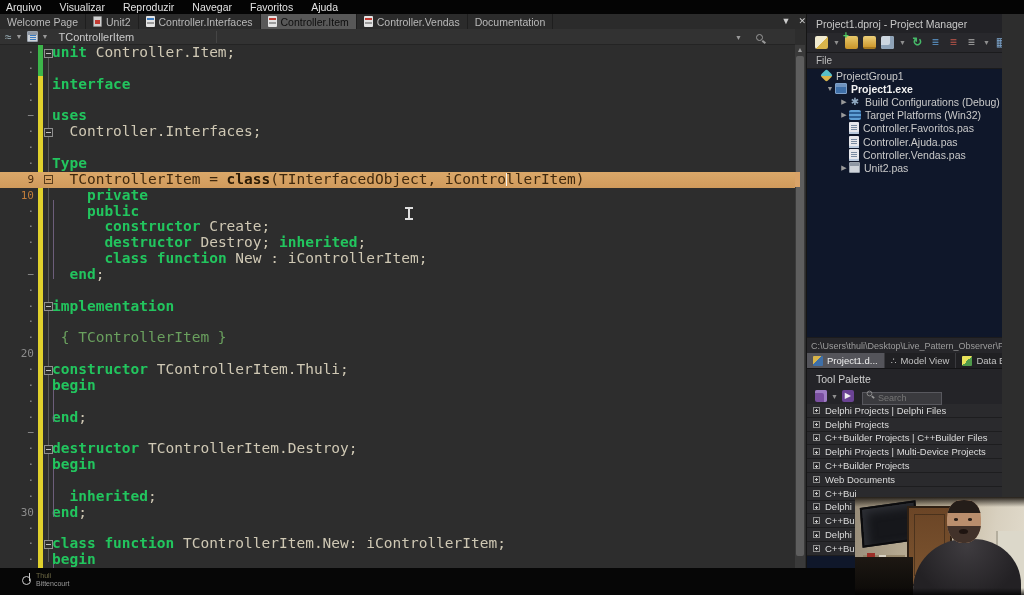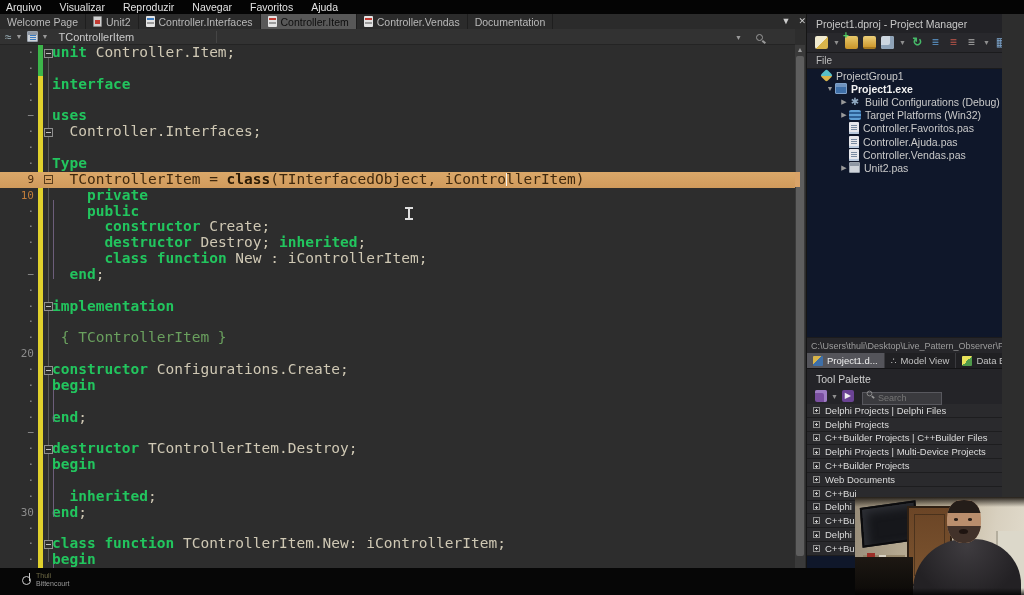--- a/index.html
+++ b/index.html
@@ -276,21 +276,21 @@
         <div class="codeline" data-name="code-line-11" style="top: 158.5px;"><span class="gnum" data-name="gutter-label">·</span><span class="ctext" data-name="code-text"><span class="kw">    public</span></span></div>
         <div class="codeline" data-name="code-line-12" style="top: 174.35px;"><span class="gnum" data-name="gutter-label">·</span><span class="ctext" data-name="code-text"><span class="id">      </span><span class="kw">constructor</span><span class="id"> Create;</span></span></div>
         <div class="codeline" data-name="code-line-13" style="top: 190.2px;"><span class="gnum" data-name="gutter-label">·</span><span class="ctext" data-name="code-text"><span class="id">      </span><span class="kw">destructor</span><span class="id"> Destroy; </span><span class="kw">inherited</span><span class="id">;</span></span></div>
         <div class="codeline" data-name="code-line-14" style="top: 206.05px;"><span class="gnum" data-name="gutter-label">·</span><span class="ctext" data-name="code-text"><span class="id">      </span><span class="kw">class function</span><span class="id"> New : iControllerItem;</span></span></div>
         <div class="codeline" data-name="code-line-15" style="top: 221.9px;"><span class="gnum" data-name="gutter-label">−</span><span class="ctext" data-name="code-text"><span class="id">  </span><span class="kw">end</span><span class="id">;</span></span></div>
         <div class="codeline" data-name="code-line-16" style="top: 237.75px;"><span class="gnum" data-name="gutter-label">·</span><span class="ctext" data-name="code-text"></span></div>
         <div class="codeline" data-name="code-line-17" style="top: 253.6px;"><span class="gnum" data-name="gutter-label">·</span><span class="foldbox" data-name="fold-collapse-icon" style="top: 3.5px;"></span><span class="ctext" data-name="code-text"><span class="kw">implementation</span></span></div>
         <div class="codeline" data-name="code-line-18" style="top: 269.45px;"><span class="gnum" data-name="gutter-label">·</span><span class="ctext" data-name="code-text"></span></div>
         <div class="codeline" data-name="code-line-19" style="top: 285.3px;"><span class="gnum" data-name="gutter-label">·</span><span class="ctext" data-name="code-text"><span class="cm"> { TControllerItem }</span></span></div>
         <div class="codeline" data-name="code-line-20" style="top: 301.15px;"><span class="gnum" data-name="gutter-label">20</span><span class="ctext" data-name="code-text"></span></div>
-        <div class="codeline" data-name="code-line-21" style="top: 317px;"><span class="gnum" data-name="gutter-label">·</span><span class="foldbox" data-name="fold-collapse-icon" style="top: 3.5px;"></span><span class="ctext" data-name="code-text"><span class="kw">constructor</span><span class="id"> Configurations.Create;</span></span></div>
+        <div class="codeline" data-name="code-line-21" style="top: 317px;"><span class="gnum" data-name="gutter-label">·</span><span class="foldbox" data-name="fold-collapse-icon" style="top: 3.5px;"></span><span class="ctext" data-name="code-text"><span class="kw">constructor</span><span class="id"> TControllerItem.Thuli;</span></span></div>
         <div class="codeline" data-name="code-line-22" style="top: 332.85px;"><span class="gnum" data-name="gutter-label">·</span><span class="ctext" data-name="code-text"><span class="kw">begin</span></span></div>
         <div class="codeline" data-name="code-line-23" style="top: 348.7px;"><span class="gnum" data-name="gutter-label">·</span><span class="ctext" data-name="code-text"></span></div>
         <div class="codeline" data-name="code-line-24" style="top: 364.55px;"><span class="gnum" data-name="gutter-label">·</span><span class="ctext" data-name="code-text"><span class="kw">end</span><span class="id">;</span></span></div>
         <div class="codeline" data-name="code-line-25" style="top: 380.4px;"><span class="gnum" data-name="gutter-label">−</span><span class="ctext" data-name="code-text"></span></div>
         <div class="codeline" data-name="code-line-26" style="top: 396.25px;"><span class="gnum" data-name="gutter-label">·</span><span class="foldbox" data-name="fold-collapse-icon" style="top: 3.5px;"></span><span class="ctext" data-name="code-text"><span class="kw">destructor</span><span class="id"> TControllerItem.Destroy;</span></span></div>
         <div class="codeline" data-name="code-line-27" style="top: 412.1px;"><span class="gnum" data-name="gutter-label">·</span><span class="ctext" data-name="code-text"><span class="kw">begin</span></span></div>
         <div class="codeline" data-name="code-line-28" style="top: 427.95px;"><span class="gnum" data-name="gutter-label">·</span><span class="ctext" data-name="code-text"></span></div>
         <div class="codeline" data-name="code-line-29" style="top: 443.8px;"><span class="gnum" data-name="gutter-label">·</span><span class="ctext" data-name="code-text"><span class="id">  </span><span class="kw">inherited</span><span class="id">;</span></span></div>
         <div class="codeline" data-name="code-line-30" style="top: 459.65px;"><span class="gnum" data-name="gutter-label">30</span><span class="ctext" data-name="code-text"><span class="kw">end</span><span class="id">;</span></span></div>
         <div class="codeline" data-name="code-line-31" style="top: 475.5px;"><span class="gnum" data-name="gutter-label">·</span><span class="ctext" data-name="code-text"></span></div>

